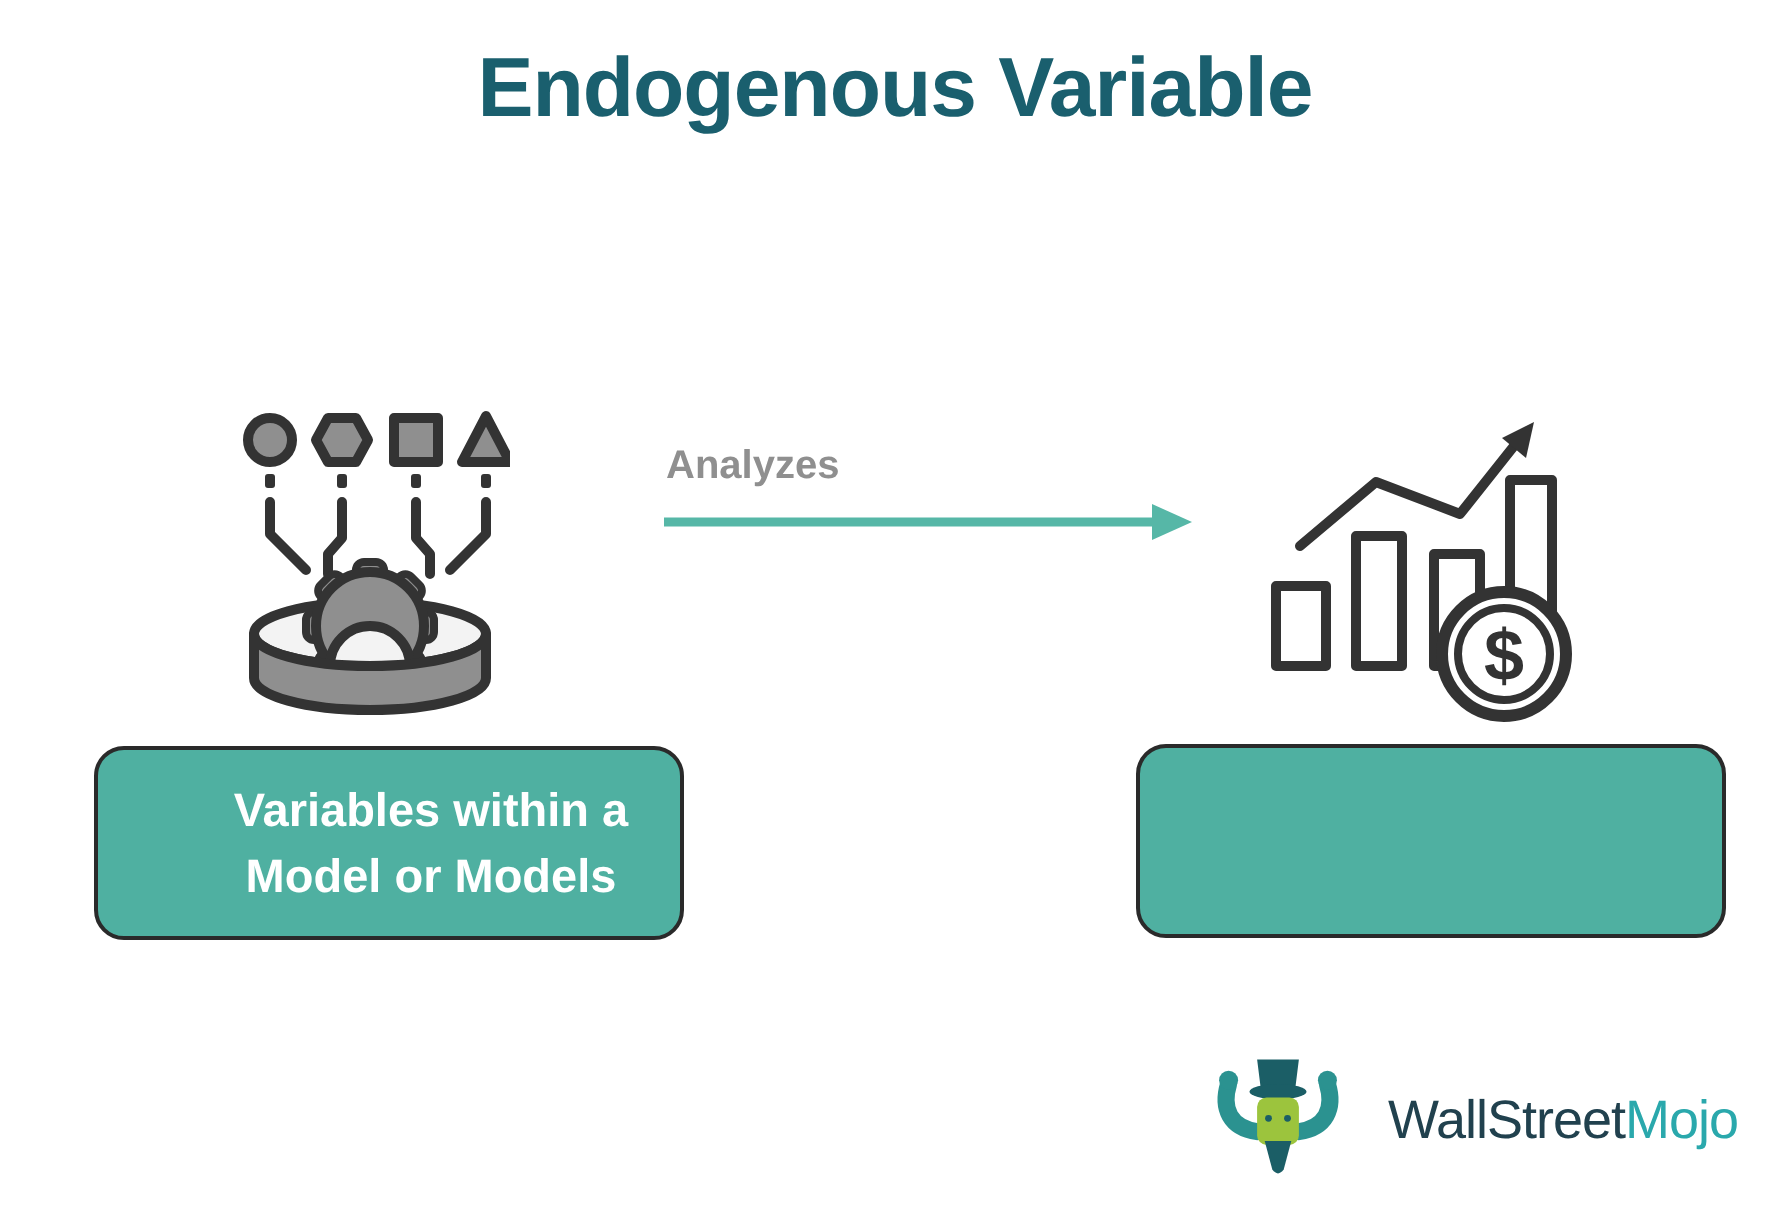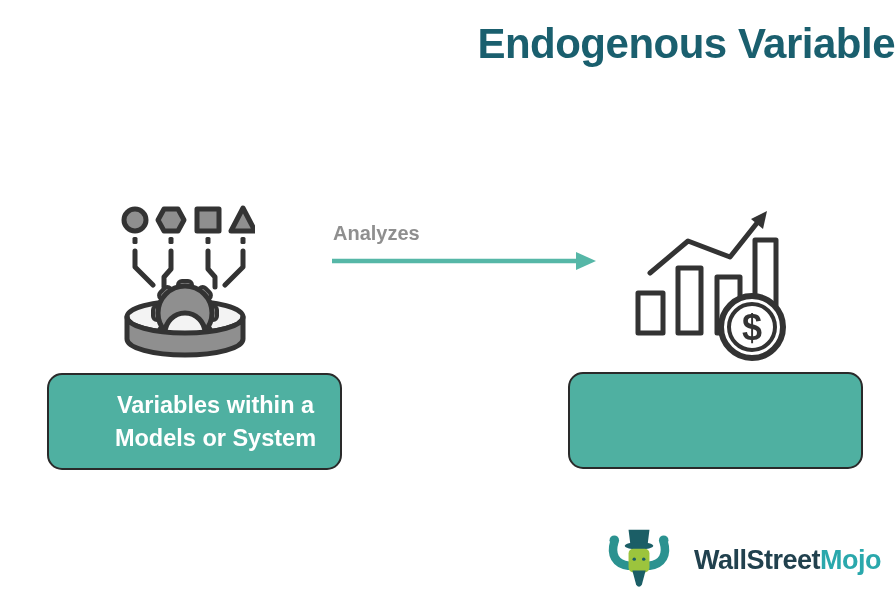--- a/index.html
+++ b/index.html
@@ -2,21 +2,21 @@
 <html style="--title-text: #1a5f6e; --box-fill: #4fb0a1; --box-border: #2a2a2a; --box-text: #ffffff; --arrow: #56b7a7; --flow-label: #8f8f8f; --icon-dark: #333333; --icon-gray: #8f8f8f; --icon-light: #f3f3f3; --logo-dark: #21414e; --logo-teal: #2aa8ac; --logo-hat: #1b5e66; --logo-face: #9cc43d; --logo-horn: #2b9290;"><head>
 <meta charset="utf-8">
 <style>
   html,body{margin:0;padding:0;background:#ffffff;}
   .canvas{
     position:relative;width:895px;height:604px;background:#ffffff;overflow:hidden;
     font-family:"Liberation Sans", sans-serif;
   }
   .title{
     position:absolute;left:0;top:20px;width:895px;margin:0;
-    text-align:right;font-size:42px;font-weight:bold;letter-spacing:-0.5px;
+    text-align:center;font-size:42px;font-weight:bold;letter-spacing:-0.5px;
     color:var(--title-text,#1a5f6e);
   }
   .icon-left{position:absolute;left:115px;top:195px;width:140px;height:165px;}
   .icon-right{position:absolute;left:612px;top:193px;width:180px;height:172px;}
 
   .flow-label{
     position:absolute;left:333px;top:222px;width:260px;text-align:left;
     font-size:20px;font-weight:bold;color:var(--flow-label,#8f8f8f);
   }
   .flow-arrow{position:absolute;left:330px;top:250px;width:268px;height:22px;}
@@ -38,21 +38,21 @@
   
   .sd{stroke:var(--icon-dark,#333333);stroke-width:5px;stroke-linecap:round;stroke-linejoin:round;fill:none;}
   .fg{fill:var(--icon-gray,#8f8f8f);}
   .fd{fill:var(--icon-dark,#333333);}
   .gear-tooth{fill:var(--icon-gray,#8f8f8f);stroke:var(--icon-dark,#333333);stroke-width:4px;}
   .coin-txt{font-family:"Liberation Sans",sans-serif;font-size:36px;font-weight:bold;
     fill:var(--icon-dark,#333333);}
 
   .logo{position:absolute;left:603px;top:522px;width:280px;height:80px;}
   .bull{position:absolute;left:2px;top:2px;width:68px;height:76px;}
-  .logo-text{position:absolute;left:91px;top:23px;font-size:27px;font-weight:bold;letter-spacing:-0.5px;white-space:nowrap;}
+  .logo-text{position:absolute;left:91px;top:23px;font-size:27px;font-weight:normal;letter-spacing:-0.5px;white-space:nowrap;}
   .lt1{color:var(--logo-dark,#21414e);}
   .lt2{color:var(--logo-teal,#2aa8ac);}
 </style>
 </head>
 <body>
 
 <div class="canvas">
 
   <h1 class="title">Endogenous Variable</h1>
 
@@ -106,21 +106,21 @@
     <polygon class="fd" points="155,18 151,36 139,26"></polygon>
     <g>
       <circle class="sd" style="fill:#ffffff;stroke-width:6px" cx="140" cy="134" r="31"></circle>
       <circle class="sd" style="stroke-width:4px" cx="140" cy="134" r="23"></circle>
       <text class="coin-txt" x="140" y="147" text-anchor="middle">$</text>
     </g>
   </svg>
 
   <div class="node-box box-left">
     <span>Variables within a</span>
-    <span>Models or System</span>
+    <span>Model or Models</span>
   </div>
   <div class="node-box box-right">
   </div>
 
   <div class="logo">
     <svg class="bull" viewBox="0 0 70 80" aria-hidden="true">
 
       <path d="M24,44 C10,42 5,32 9,19" style="stroke:var(--logo-horn,#2b9290);stroke-width:9;fill:none;stroke-linecap:round"></path>
       <path d="M46,44 C60,42 65,32 61,19" style="stroke:var(--logo-horn,#2b9290);stroke-width:9;fill:none;stroke-linecap:round"></path>
       <circle cx="9" cy="17" r="5" style="fill:var(--logo-horn,#2b9290)"></circle>

